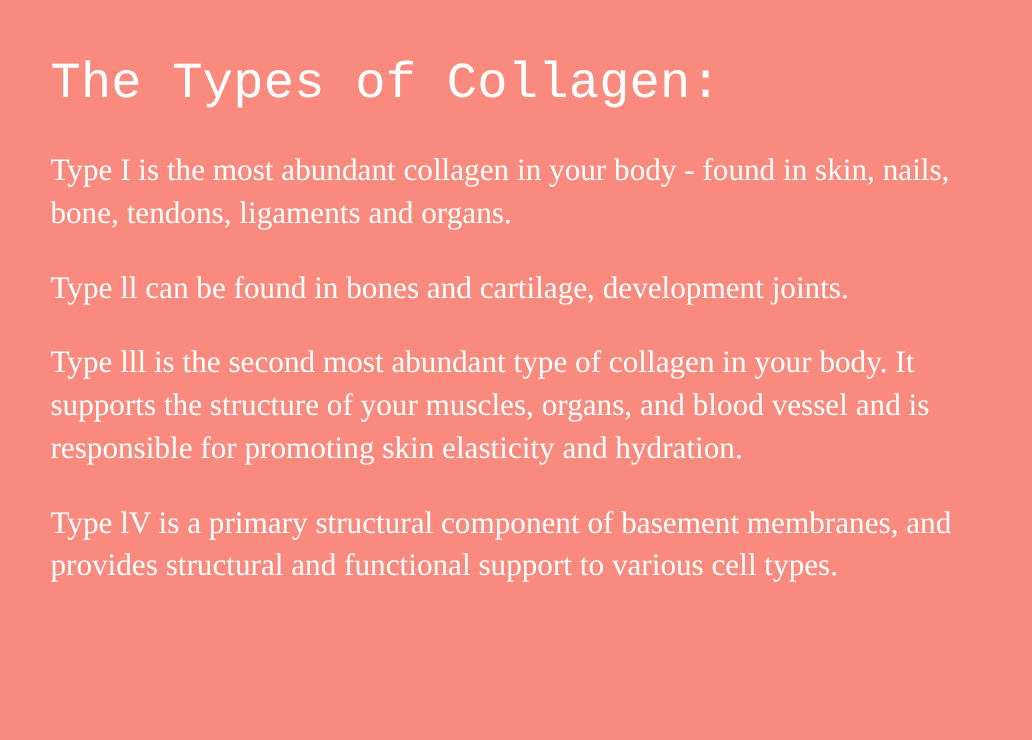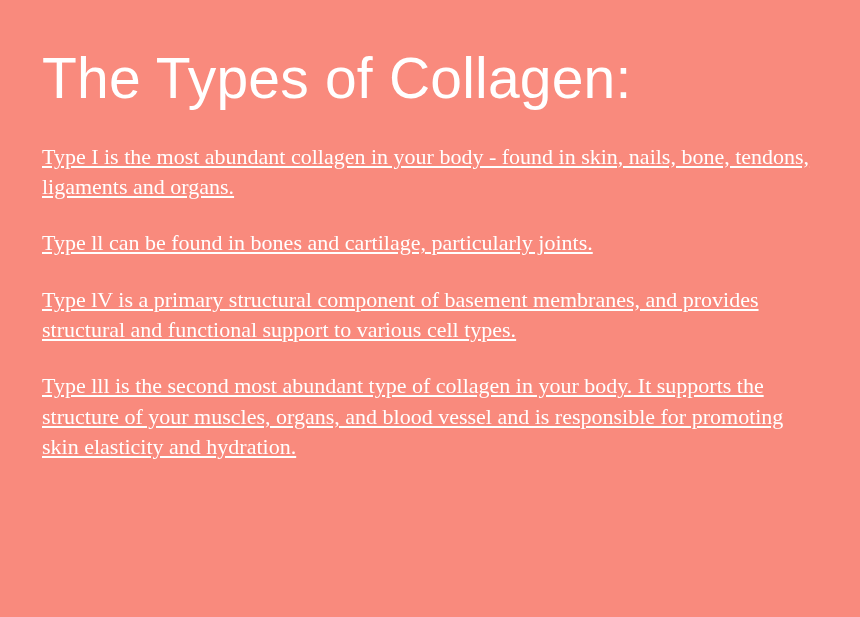--- a/index.html
+++ b/index.html
@@ -16,43 +16,42 @@
   .slide {
     width: 860px;
     height: 617px;
     box-sizing: border-box;
     padding: 46px 40px 20px 40px;
     background: #F98A7D;
     color: #FFFFFF;
     display: block;
   }
   .title {
-    font-family: Liberation Sans, sans-serif;
-    font-size: 57px;
+    font-family: Liberation Mono, monospace;
+    font-size: 42px;
     line-height: 1.15;
     font-weight: 400;
     letter-spacing: 0.2px;
     margin: 0 0 30px 2px;
     color: #FFFFFF;
   }
   .body-block {
     margin: 0 0 26px 2px;
-    font-size: 22px;
+    font-size: 26px;
     line-height: 1.38;
     max-width: 800px;
     color: #FFFFFF;
     font-weight: 400;
-    text-decoration: underline;
   }
   .body-block:last-child {
     margin-bottom: 0;
   }
 </style>
 </head>
 <body>
 
 <div class="slide">
   <h1 class="title">The Types of Collagen:</h1>
   <p class="body-block">Type I is the most abundant collagen in your body - found in skin, nails, bone, tendons, ligaments and organs.</p>
-  <p class="body-block">Type ll can be found in bones and cartilage, particularly joints.</p>
+  <p class="body-block">Type ll can be found in bones and cartilage, development joints.</p>
+  <p class="body-block">Type lll is the second most abundant type of collagen in your body. It supports the structure of your muscles, organs, and blood vessel and is responsible for promoting skin elasticity and hydration.</p>
   <p class="body-block">Type lV is a primary structural component of basement membranes, and provides structural and functional support to various cell types.</p>
-  <p class="body-block">Type lll is the second most abundant type of collagen in your body. It supports the structure of your muscles, organs, and blood vessel and is responsible for promoting skin elasticity and hydration.</p>
 </div>
 
 </body></html>

